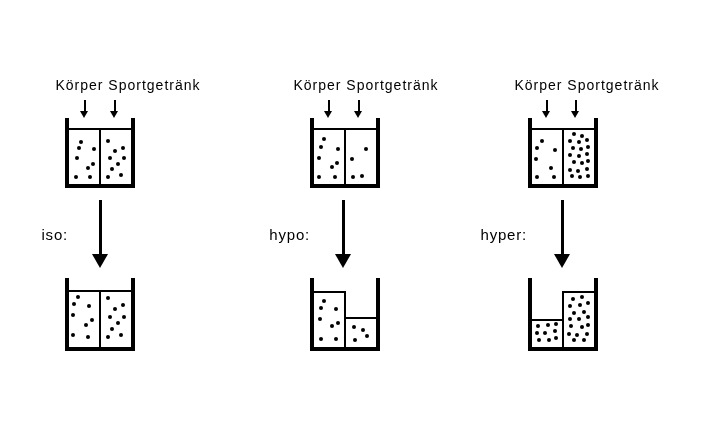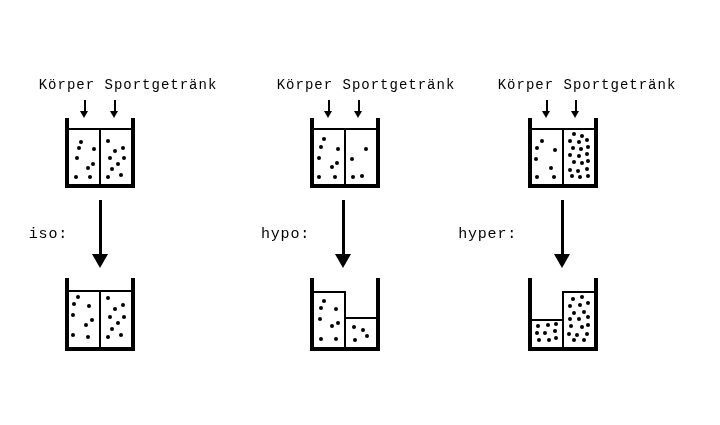--- a/index.html
+++ b/index.html
@@ -1,18 +1,18 @@
 <!DOCTYPE html>
 <html><head>
 <meta charset="utf-8">
 <style>
   html,body { margin:0; padding:0; background:#ffffff; }
   #canvas {
     position:relative; width:720px; height:425px; background:#ffffff;
-    font-family:Liberation Mono, monospace; color:#000; overflow:hidden;
+    font-family:Liberation Sans, sans-serif; color:#000; overflow:hidden;
   }
   section.panel { display:contents; }
 
   .title {
     position:absolute; top:77px; width:220px; text-align:center;
     font-size:14px; letter-spacing:1px; white-space:nowrap; color:#000;
   }
   .c0.title { left:18px; }
   .c1.title { left:256px; }
   .c2.title { left:477px; }
@@ -34,21 +34,21 @@
   .c0.proc-arrow { left:92px; }
   .c1.proc-arrow { left:335px; }
   .c2.proc-arrow { left:554px; }
 
   .proc-label {
     position:absolute; top:226px; font-size:15px; letter-spacing:0.8px;
     white-space:nowrap; color:#000;
   }
   .c0.proc-label { right:652px; }
   .c1.proc-label { right:410px; }
-  .c2.proc-label { right:203px; }
+  .c2.proc-label { right:193px; }
 
   .beaker { position:absolute; width:70px; }
   .beaker.top    { top:118px; height:70px; }
   .beaker.result { top:278px; height:73px; }
   .c0.beaker { left:65px; }
   .c1.beaker { left:310px; }
   .c2.beaker { left:528px; }
 </style>
 </head>
 <body>

